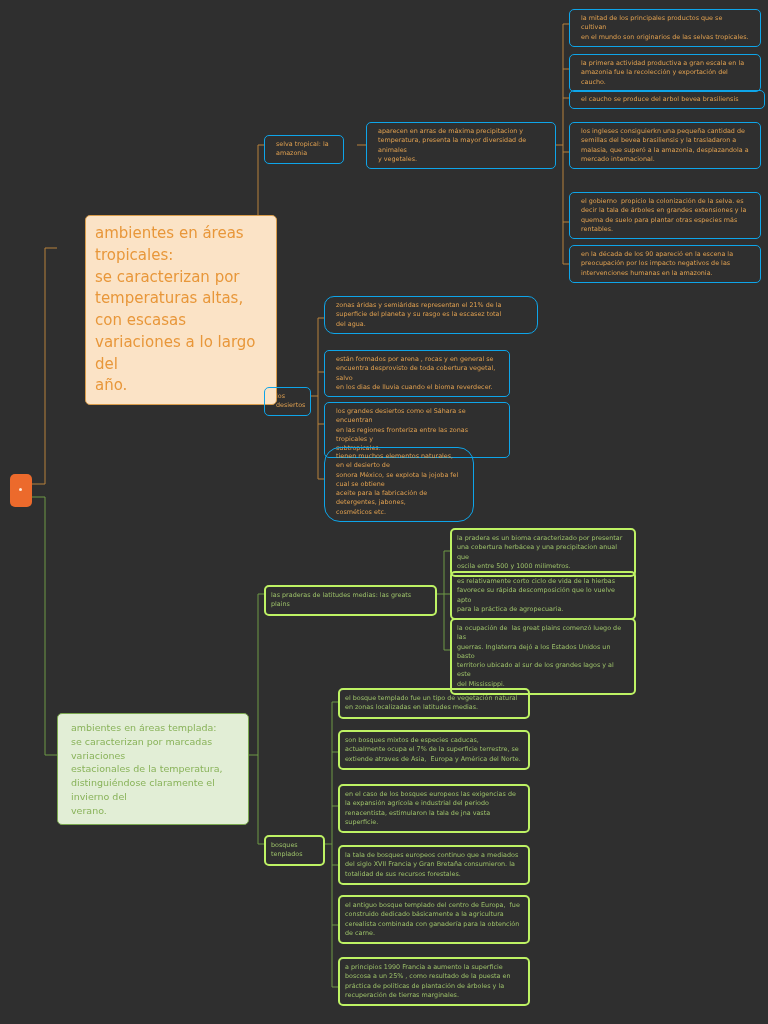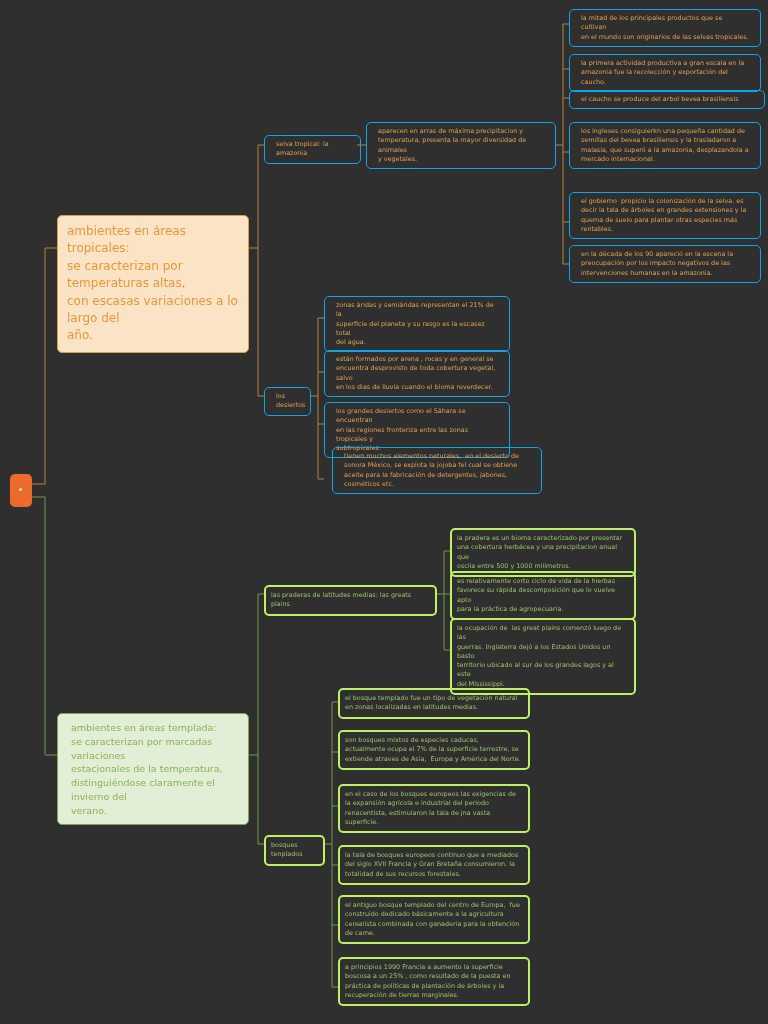--- a/index.html
+++ b/index.html
@@ -16,22 +16,23 @@
     box-sizing:border-box;
     border-radius:5px;
     line-height:1.45;
     white-space:pre-wrap;
   }
   
   .o-main{
     background:#fbe3c6;
     border:1px solid #d99c4a;
     color:#e8973a;
-    font-size:12px;
+    font-size:15px;
     padding:7px 9px;
+    margin-left:28px;
   }
   .o-node{
     background:transparent;
     border:1px solid #0ea5e9;
     color:#e0a050;
     font-size:6.4px;
     padding:4px 11px;
   }
   
   .g-main{
@@ -122,21 +123,21 @@
 
   <div class="root">
     <span class="dot"></span>
   </div>
 
   <div class="node o-main" style="left:57px;top:215px;width:192px;">ambientes en áreas tropicales:
 se caracterizan por temperaturas altas,
 con escasas variaciones a lo largo del
 año.</div>
 
-  <div class="node o-node" style="left:264px;top:135px;width:97px;">selva tropical: la amazonia</div>
+  <div class="node o-node" style="left:264px;top:135px;width:80px;">selva tropical: la amazonia</div>
 
   <div class="node o-node" style="left:366px;top:122px;width:190px;">aparecen en arras de máxima precipitacion y
 temperatura, presenta la mayor diversidad de animales
 y vegetales.</div>
 
   <div class="node o-node" style="left:569px;top:9px;width:192px;">la mitad de los principales productos que se cultivan
 en el mundo son originarios de las selvas tropicales.</div>
   <div class="node o-node" style="left:569px;top:54px;width:192px;">la primera actividad productiva a gran escala en la
 amazonia fue la recolección y exportación del caucho.</div>
   <div class="node o-node" style="left:569px;top:90px;width:196px;">el caucho se produce del arbol bevea brasiliensis</div>
@@ -147,30 +148,30 @@
   <div class="node o-node" style="left:569px;top:192px;width:192px;">el gobierno  propicio la colonización de la selva. es
 decir la tala de árboles en grandes extensiones y la
 quema de suelo para plantar otras especies más
 rentables.</div>
   <div class="node o-node" style="left:569px;top:245px;width:192px;">en la década de los 90 apareció en la escena la
 preocupación por los impacto negativos de las
 intervenciones humanas en la amazonia.</div>
 
   <div class="node o-node" style="left:264px;top:387px;width:47px;">los desiertos</div>
 
-  <div class="node o-node" style="left:324px;top:296px;width:186px;">zonas áridas y semiáridas representan el 21% de la
+  <div class="node o-node" style="left:324px;top:296px;width:214px;border-radius:10px;">zonas áridas y semiáridas representan el 21% de la
 superficie del planeta y su rasgo es la escasez total
 del agua.</div>
   <div class="node o-node" style="left:324px;top:350px;width:186px;">están formados por arena , rocas y en general se
 encuentra desprovisto de toda cobertura vegetal, salvo
 en los dias de lluvia cuando el bioma reverdecer.</div>
   <div class="node o-node" style="left:324px;top:402px;width:186px;">los grandes desiertos como el Sáhara se encuentran
 en las regiones fronteriza entre las zonas tropicales y
 subtropicales.</div>
-  <div class="node o-node" style="left:332px;top:447px;width:210px;">tienen muchos elementos naturales,  en el desierto de
+  <div class="node o-node" style="left:324px;top:447px;width:150px;border-radius:16px;">tienen muchos elementos naturales,  en el desierto de
 sonora México, se explota la jojoba fel cual se obtiene
 aceite para la fabricación de detergentes, jabones,
 cosméticos etc.</div>
 
   <div class="node g-main" style="left:57px;top:713px;width:192px;">ambientes en áreas templada:
 se caracterizan por marcadas variaciones
 estacionales de la temperatura,
 distinguiéndose claramente el invierno del
 verano.</div>
 

